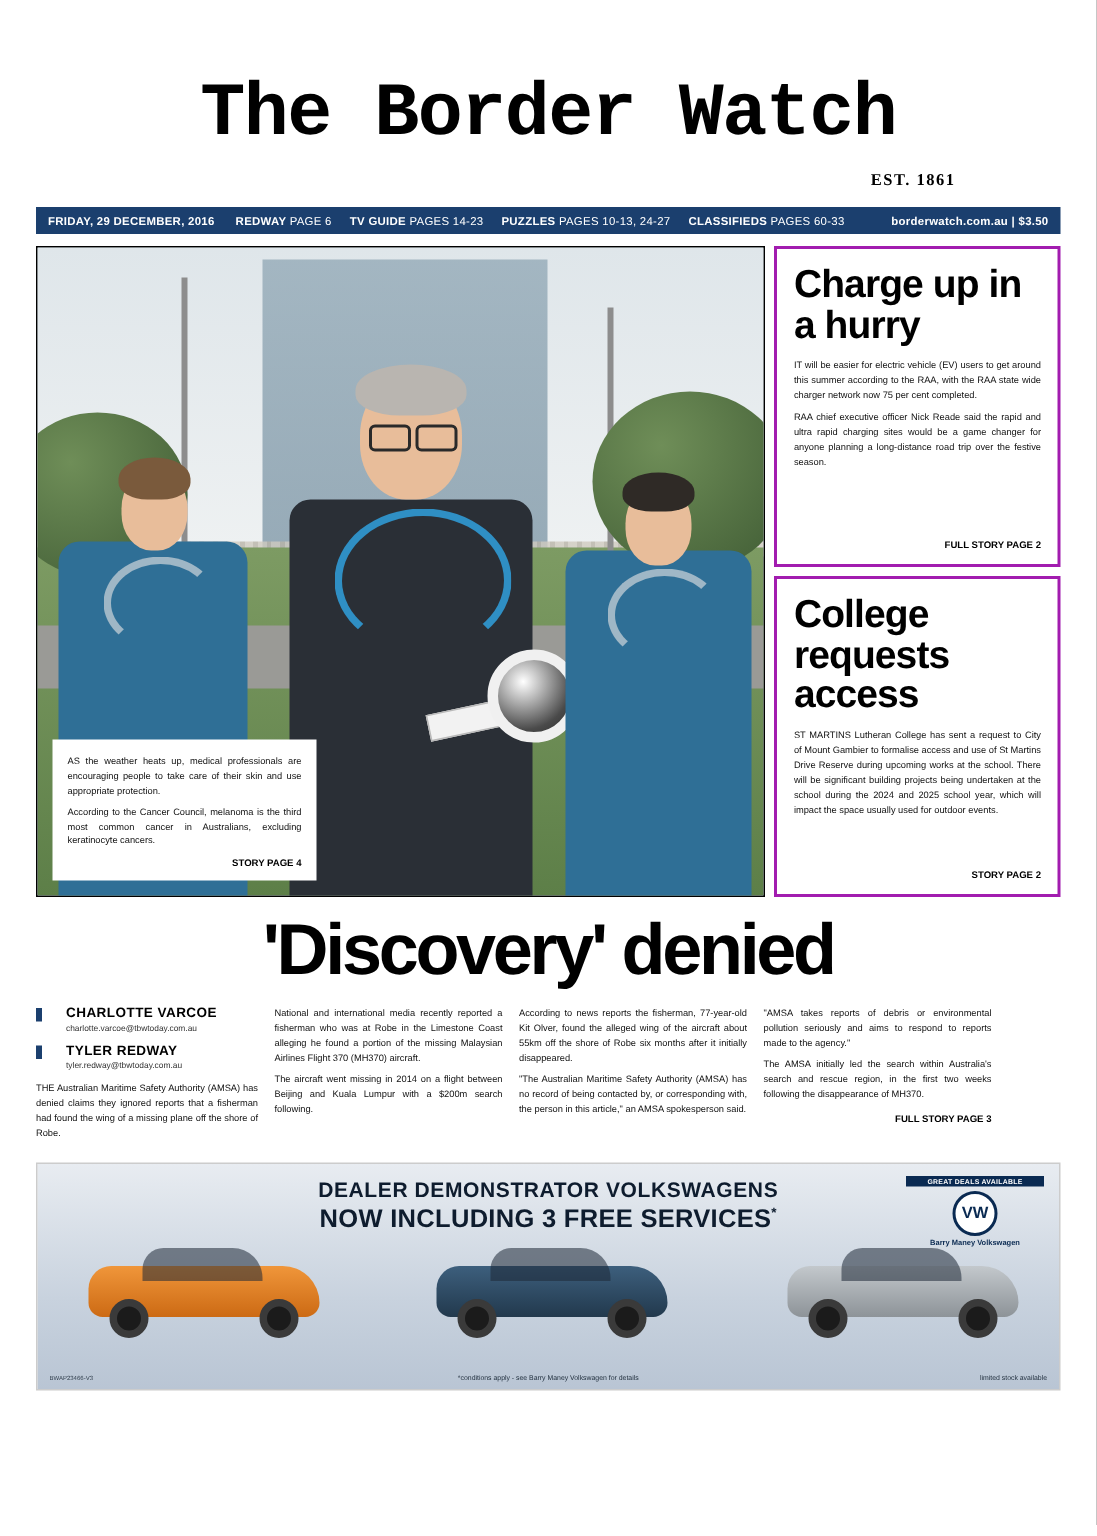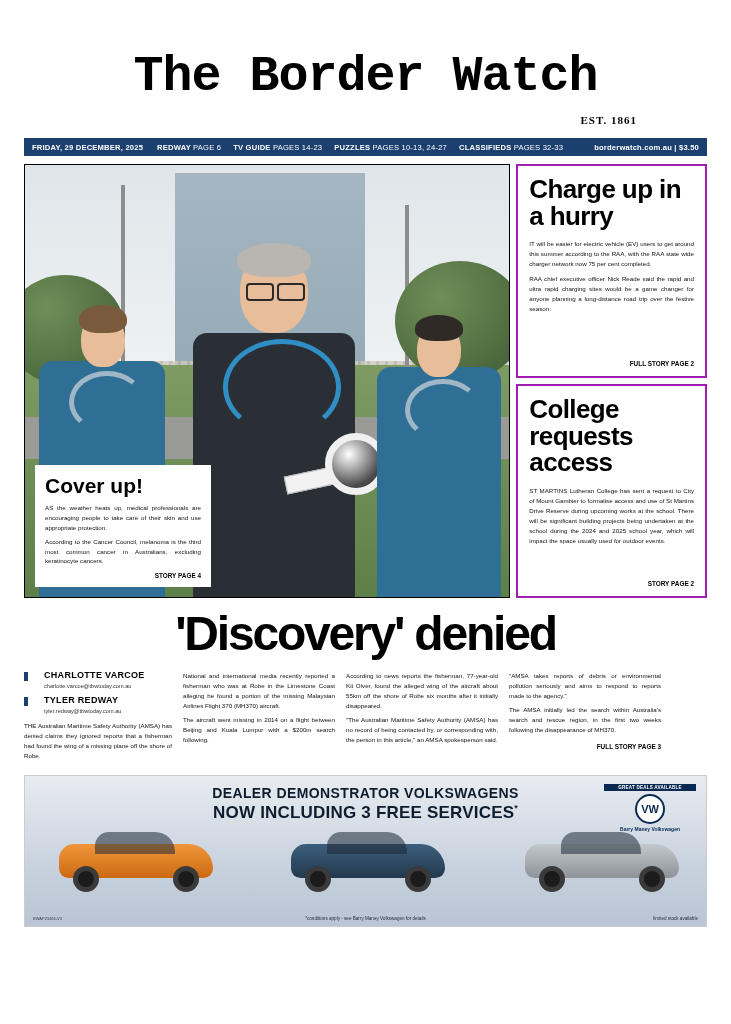--- a/index.html
+++ b/index.html
@@ -372,36 +372,36 @@
 
 <div class="page">
   <div class="sheet">
 
     <div class="masthead">
       <div class="masthead-title">The Border Watch</div>
       <div class="masthead-est">EST. 1861</div>
     </div>
 
     <div class="infobar">
-      <span class="date">FRIDAY, 29 DECEMBER, 2025</span>
+      <span class="date">FRIDAY, 29 DECEMBER, 2016</span>
       <span class="seg">
         <span>REDWAY</span>
         <span class="pages">PAGE 6</span>
       </span>
       <span class="seg">
         <span>TV GUIDE</span>
         <span class="pages">PAGES 14-23</span>
       </span>
       <span class="seg">
         <span>PUZZLES</span>
         <span class="pages">PAGES 10-13, 24-27</span>
       </span>
       <span class="seg">
         <span>CLASSIFIEDS</span>
-        <span class="pages">PAGES  32-33</span>
+        <span class="pages">PAGES  60-33</span>
       </span>
       <span class="site">borderwatch.com.au | $3.50</span>
     </div>
 
     <div class="top-wrap">
 
       <div class="photo-box">
         <div class="sky"></div>
         <div class="backdrop"></div>
         <div class="fence"></div>
@@ -431,21 +431,20 @@
         </div>
 
         <div class="person">
           <div class="p-body" style="left:352px; top:202px; width:124px; height:234px; background:#2f6f96;"></div>
           <div class="p-head" style="left:392px; top:158px; width:44px; height:54px;"></div>
           <div class="p-hair" style="left:390px; top:150px; width:48px; height:26px; background:#2f2a26;"></div>
           <div class="steth" style="left:380px; top:214px; width:66px; height:52px; border-color:#9fb7c6 transparent transparent #9fb7c6;"></div>
         </div>
 
         <div class="cover-box">
-          <div class="cover-title">Cover up!</div>
           <div class="cover-body">
             <p>AS the weather heats up, medical professionals are encouraging people to take care of their skin and use appropriate protection.</p>
             <p>According to the Cancer Council, melanoma is the third most common cancer in Australians, excluding keratinocyte cancers.</p>
           </div>
           <div class="story-ref">STORY PAGE 4</div>
         </div>
       </div>
 
       <div class="side-col">
 

